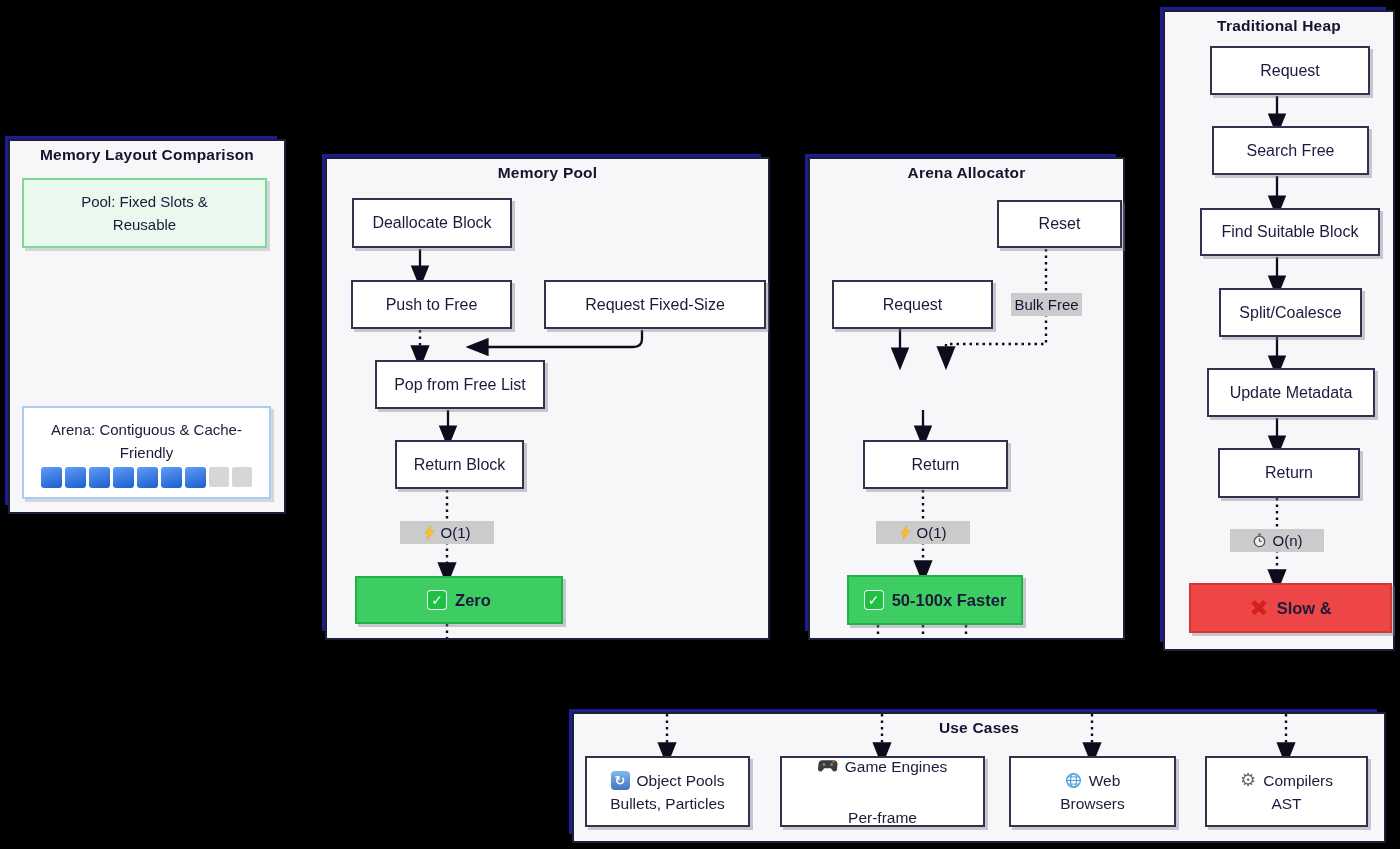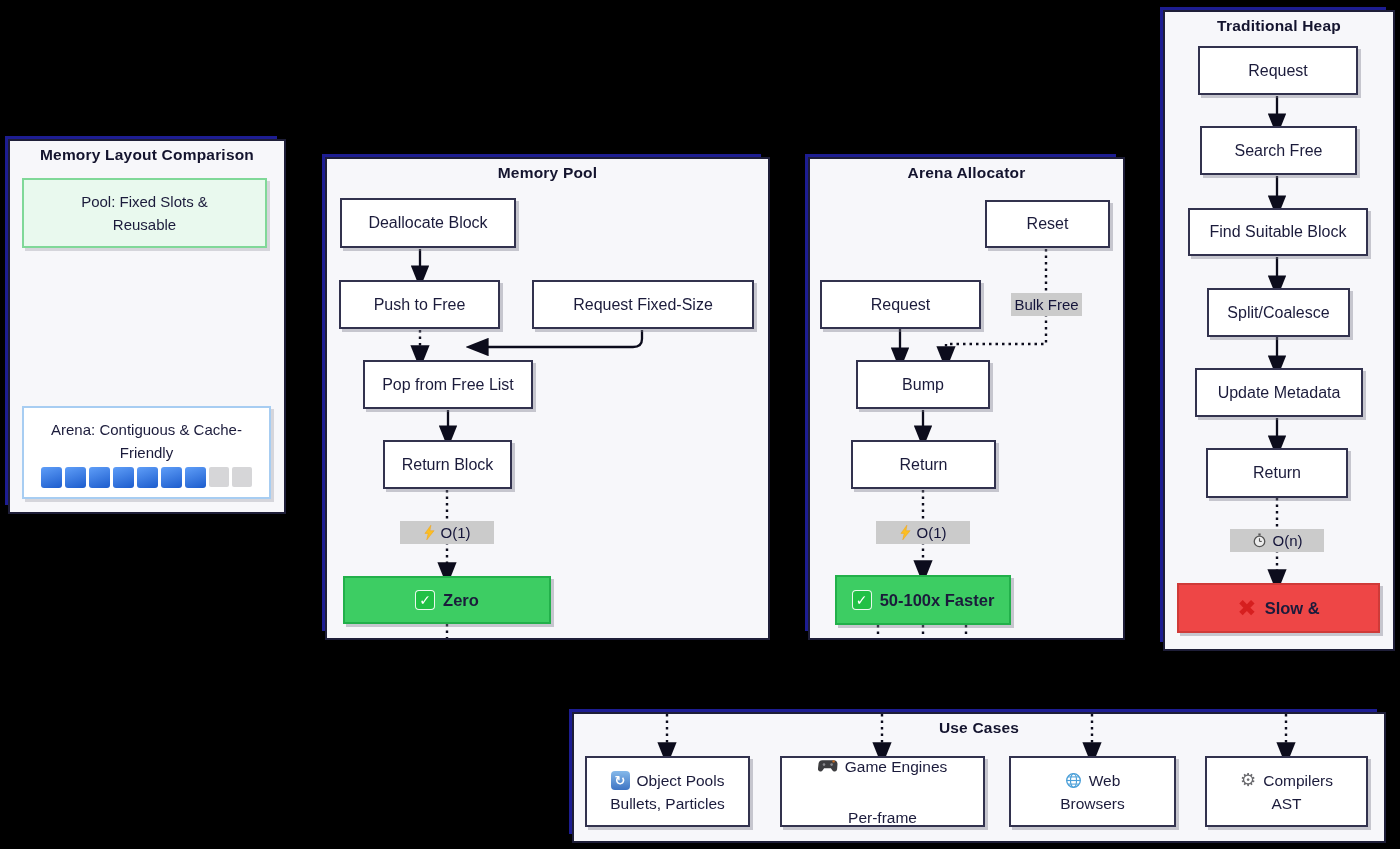--- a/index.html
+++ b/index.html
@@ -6,21 +6,21 @@
   #canvas{position:relative;width:1400px;height:849px;background:#000;overflow:hidden;
           font-family:"Liberation Sans","DejaVu Sans",sans-serif;color:#1b1b3b;}
   .panel{position:absolute;background:#f7f7fa;border:2px solid #1e1e38;z-index:1;
          box-shadow:-6px -6px 0 -3px #1d1d92;}
   .panel-title{position:absolute;top:5px;left:0;right:0;text-align:center;
                font-size:15.5px;font-weight:700;color:#14142e;letter-spacing:.2px;}
   #edges{position:absolute;left:0;top:0;z-index:2;pointer-events:none;}
   .node{position:absolute;background:#ffffff;border:2px solid #32324e;z-index:3;
         box-shadow:3px 3px 0 rgba(125,125,140,.4);display:flex;align-items:center;
         justify-content:center;font-size:16px;font-weight:500;color:#1b1b3b;
-        box-sizing:border-box;text-align:center;gap:8px;}
+        box-sizing:border-box;text-align:center;gap:8px;margin-left:12px;}
   .result-green{background:#3dcd63;border-color:#22b04a;font-weight:600;font-size:16.5px;}
   .result-red{background:#ee4646;border-color:#cf3a38;font-weight:600;font-size:16.5px;}
   .edge-label{position:absolute;background:#cbcbcb;color:#15153a;z-index:3;
               display:flex;align-items:center;justify-content:center;gap:6px;
               font-size:15px;font-weight:500;box-sizing:border-box;}
   .cmp{position:absolute;z-index:3;border:2px solid;box-sizing:border-box;display:flex;
        flex-direction:column;align-items:center;justify-content:center;text-align:center;
        font-size:15px;font-weight:500;box-shadow:3px 3px 0 rgba(150,150,160,.35);}
   .cmp-label{white-space:pre-line;line-height:23px;}
   .cmp-green{background:#e9f9ee;border-color:#80d898;}
@@ -134,40 +134,39 @@
         <span class="cell blue-square"></span>
         <span class="cell blue-square"></span>
         <span class="cell blue-square"></span>
         <span class="cell blue-square"></span>
         <span class="cell blue-square"></span>
         <span class="cell gray-square"></span>
         <span class="cell gray-square"></span>
       </div>
   </div>
 
-  <div class="node" style="left:340px;top:198px;width:176px;height:50px;">Deallocate Block</div>
+  <div class="node" style="left:340px;top:198px;width:160px;height:50px;">Deallocate Block</div>
   <div class="node" style="left:339px;top:280px;width:161px;height:49px;">Push to Free</div>
   <div class="node" style="left:532px;top:280px;width:222px;height:49px;">Request Fixed-Size</div>
   <div class="node" style="left:363px;top:360px;width:170px;height:49px;">Pop from Free List</div>
   <div class="node" style="left:383px;top:440px;width:129px;height:49px;">Return Block</div>
   <div class="edge-label" style="left:400px;top:521px;width:94px;height:23px;">
     <svg class="icon-svg" width="11" height="15" viewBox="0 0 12 16">
         <path d="M7.5,0 L1,9 h3.5 L3,16 L11,6 H6.5 Z" fill="#fbbf24" stroke="#f59e0b" stroke-width="0.5"></path>
       </svg>
     <span>O(1)</span>
   </div>
   <div class="node result-green" style="left:343px;top:576px;width:208px;height:48px;">
     <span class="check-icon">✓</span>
     <span>Zero</span>
   </div>
 
   <div class="node" style="left:985px;top:200px;width:125px;height:48px;">Reset</div>
   <div class="node" style="left:820px;top:280px;width:161px;height:49px;">Request</div>
   <div class="edge-label" style="left:1011px;top:293px;width:71px;height:23px;">Bulk Free</div>
-  <div class="node" style="left:856px;top:360px;width:134px;height:49px;">Bump</div>
   <div class="node" style="left:851px;top:440px;width:145px;height:49px;">Return</div>
   <div class="edge-label" style="left:876px;top:521px;width:94px;height:23px;">
     <svg class="icon-svg" width="11" height="15" viewBox="0 0 12 16">
         <path d="M7.5,0 L1,9 h3.5 L3,16 L11,6 H6.5 Z" fill="#fbbf24" stroke="#f59e0b" stroke-width="0.5"></path>
       </svg>
     <span>O(1)</span>
   </div>
   <div class="node result-green" style="left:835px;top:575px;width:176px;height:50px;">
     <span class="check-icon">✓</span>
     <span>50-100x Faster</span>

